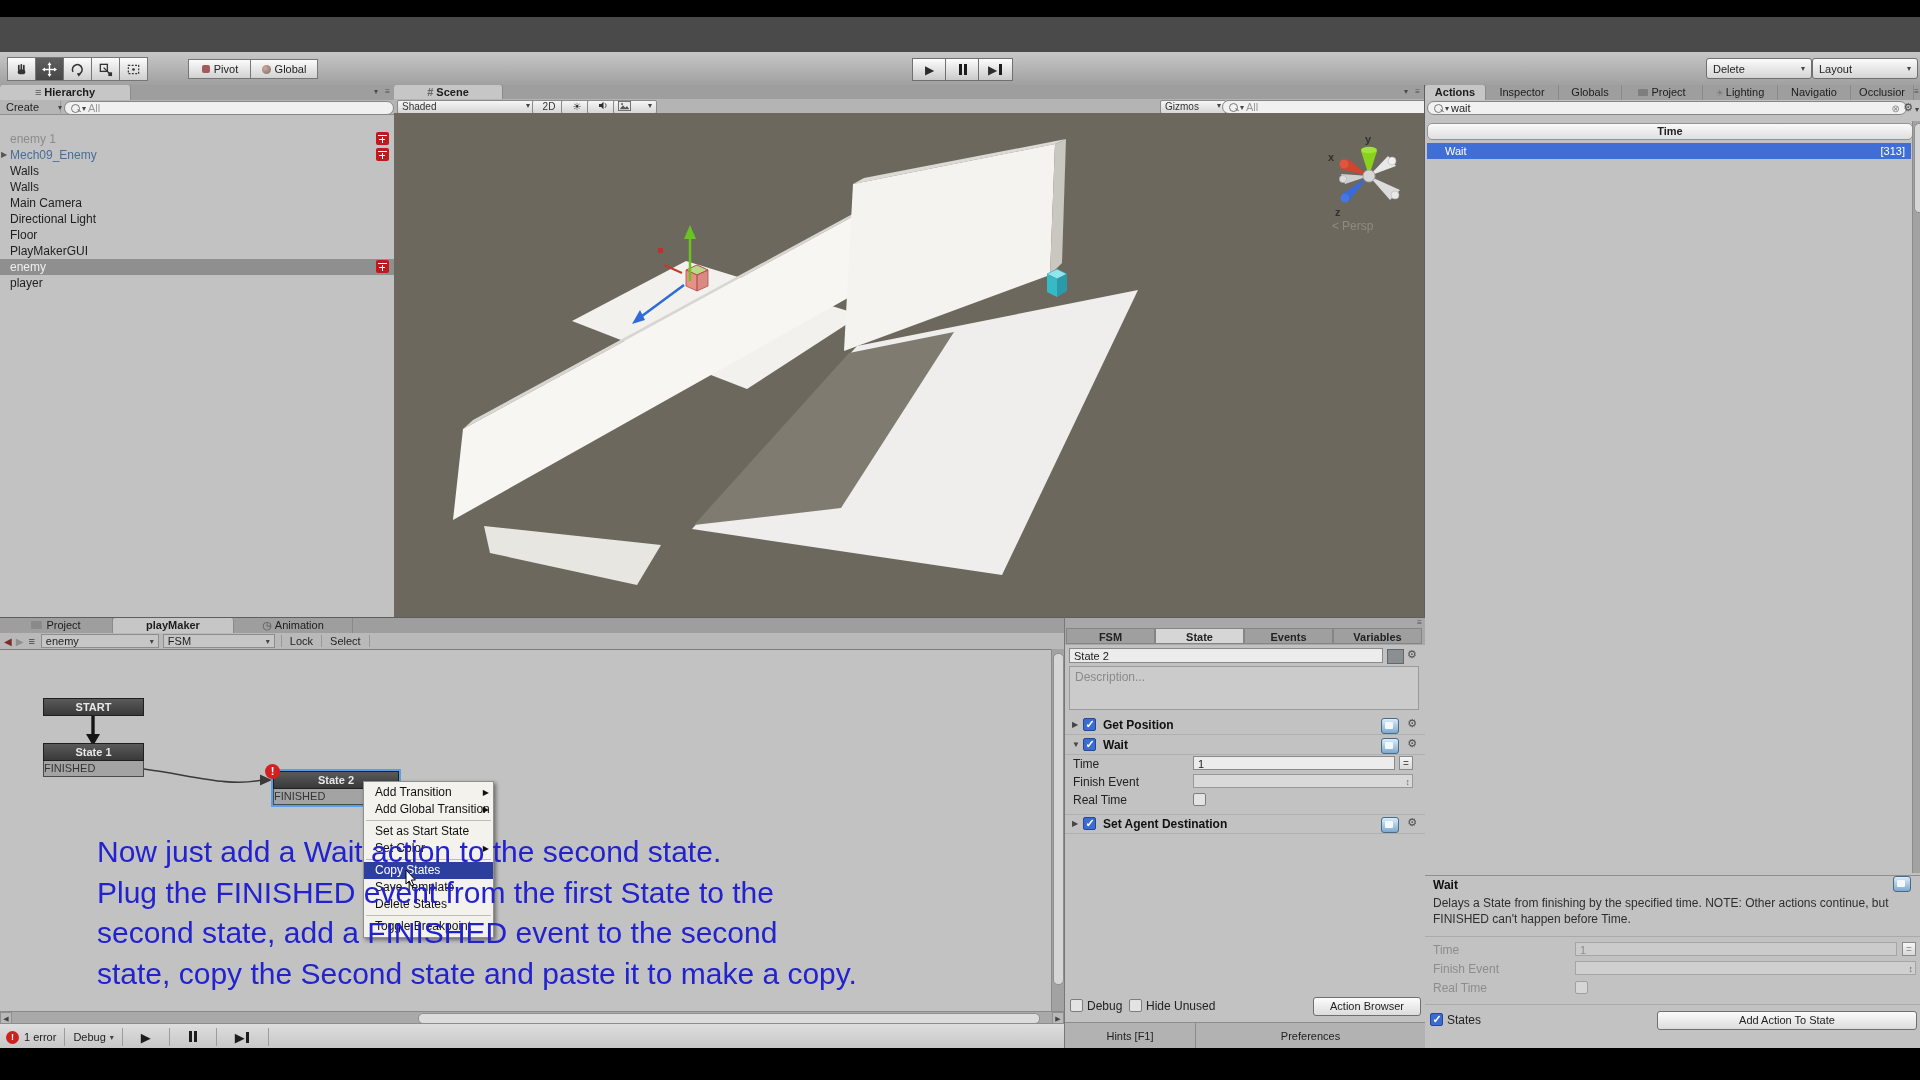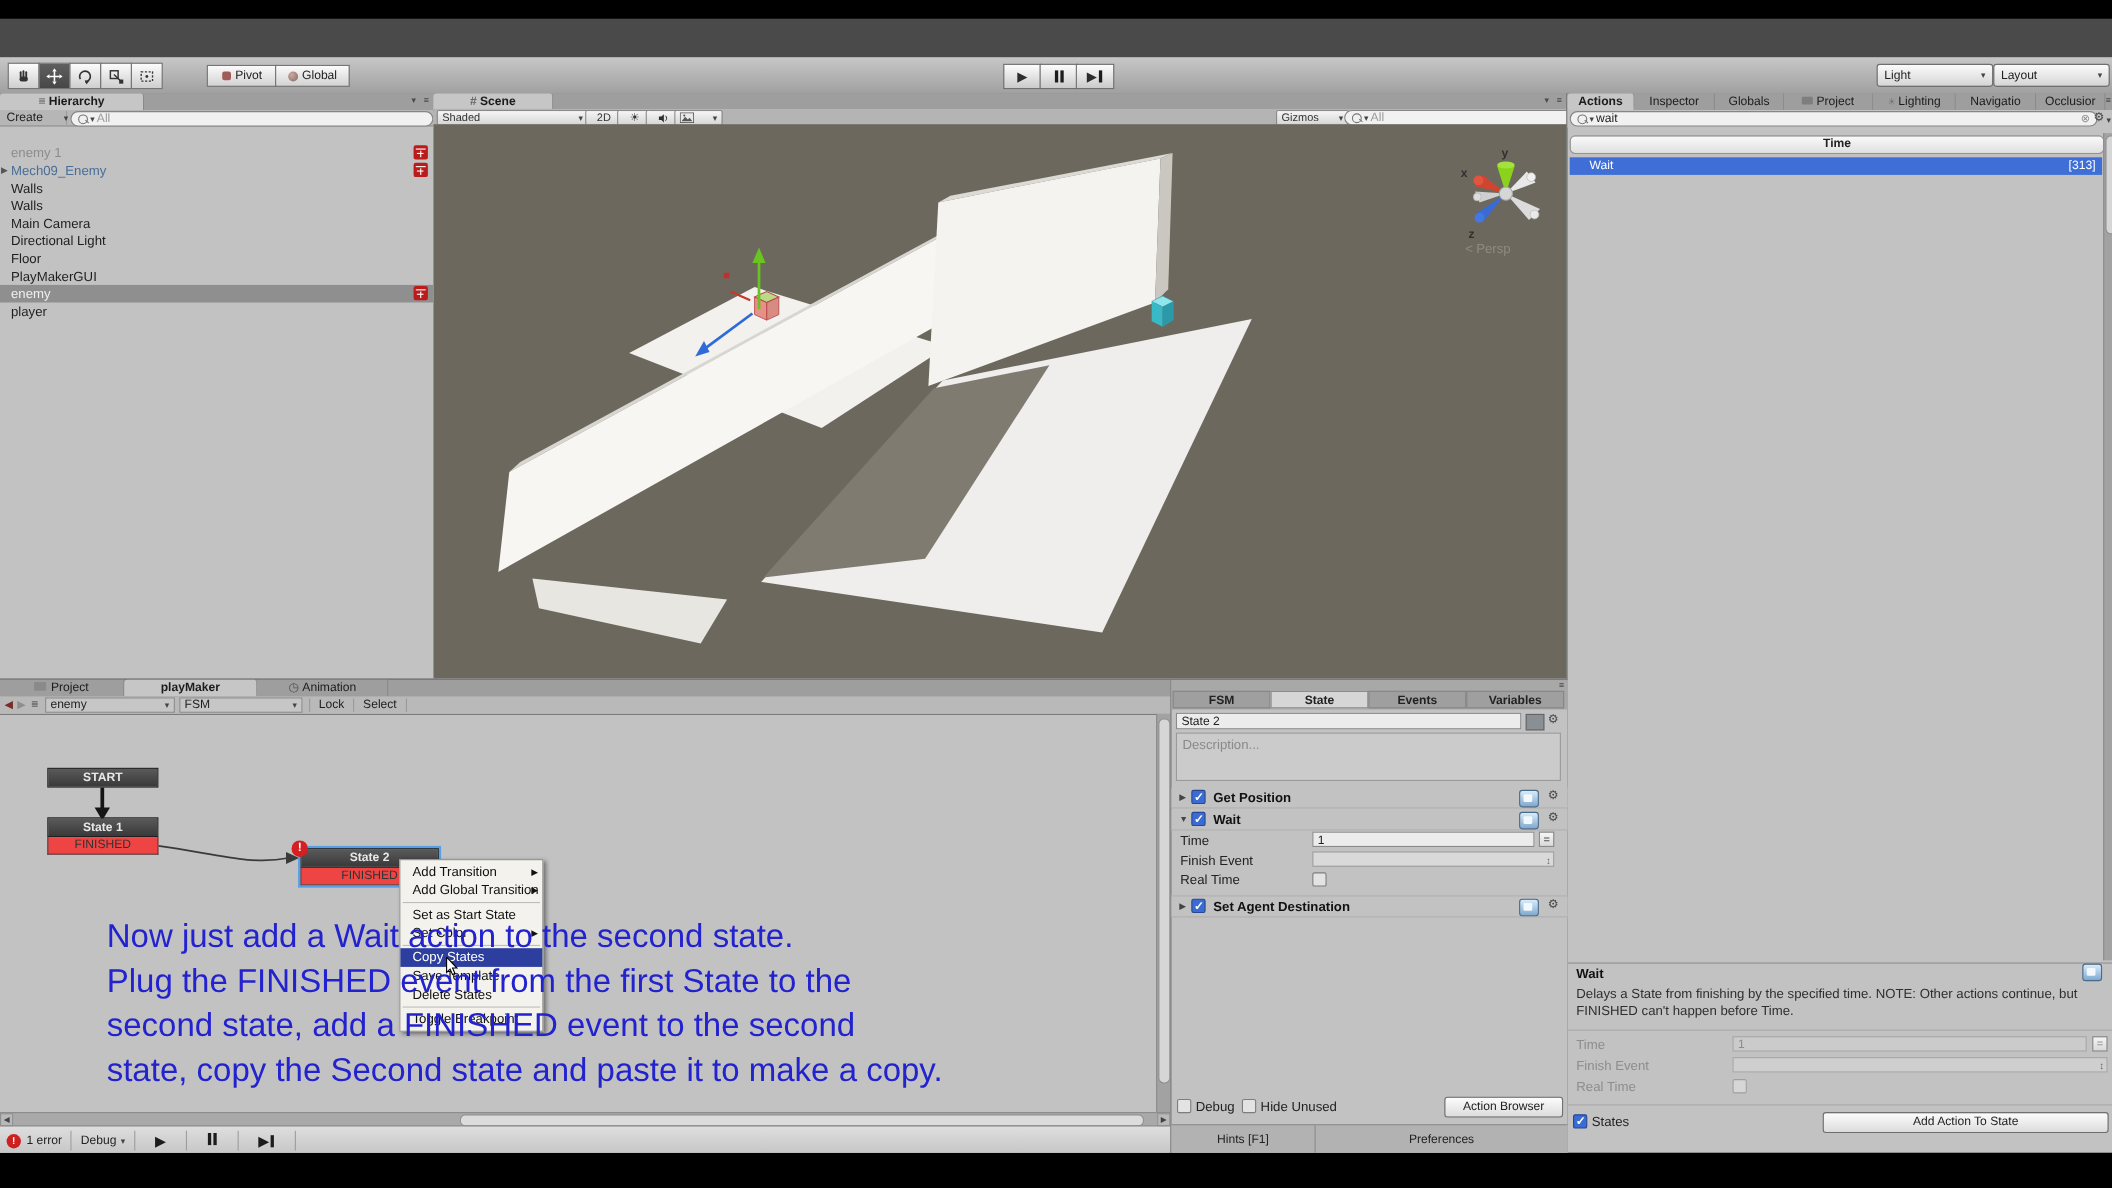--- a/index.html
+++ b/index.html
@@ -51,21 +51,21 @@
   .hrow{position:absolute;left:0;width:394px;height:16px;line-height:16px;font-size:12px;padding-left:10px;box-sizing:border-box}
   .hrow.sel{background:#8f8f8f;color:#efefef}
   .pmicon{position:absolute;right:5px;top:1px;width:13px;height:13px;background:#bb1b1b;border-radius:2px}
   .pmicon::after{content:"";position:absolute;left:2px;top:2px;width:9px;height:9px;
      background:linear-gradient(#fff,#fff),linear-gradient(#fff,#fff),linear-gradient(#fff,#fff);
      background-size:9px 1.4px,1.4px 6px,6px 1.4px;background-position:0 1px,4px 3px,1px 5px;background-repeat:no-repeat}
 
   
   .scenebar{position:absolute;left:0;top:14px;width:100%;height:14px;background:#b4b4b4;border-bottom:1px solid #7c7c7c}
   .sbtn{position:absolute;top:1px;height:12px;background:linear-gradient(#f6f6f6,#d6d6d6);
-        border:1px solid #8a8a8a;border-radius:2px;font-size:10px;color:#333;display:flex;align-items:center;justify-content:center;padding:0 4px;gap:3px}
+        border:1px solid #8a8a8a;border-radius:2px;font-size:10px;color:#333;display:flex;align-items:flex-start;justify-content:center;padding:0 4px;gap:3px}
 
   
   .catbtn{position:absolute;left:2px;width:484px;height:15px;border:1px solid #949494;border-radius:5px;
           background:linear-gradient(#fafafa,#dfdfdf);font-size:11px;font-weight:bold;text-align:center;line-height:15px;color:#222}
   .bluerow{position:absolute;left:2px;width:484px;height:16px;background:#3f6fd6;color:#fff;
            font-size:11px;line-height:16px}
   .fieldlab{position:absolute;font-size:12px;color:#222}
   .fieldlab.dim{color:#8d8d8d}
   .finput{position:absolute;height:14px;background:#ececec;border:1px solid #8a8a8a;font-size:11px;
           line-height:14px;padding-left:4px;color:#222;box-sizing:border-box}
@@ -84,21 +84,21 @@
   .tri{position:absolute;font-size:8px;color:#444;top:4px;left:7px}
   .actlabel{position:absolute;left:38px;top:2px;font-size:12px;font-weight:bold;color:#111}
   .bigbtn{position:absolute;height:17px;background:linear-gradient(#fcfcfc,#dcdcdc);border:1px solid #6f6f6f;
           border-radius:3px;font-size:11px;color:#222;text-align:center;line-height:16px}
 
   
   #graph{position:absolute;left:0;top:31px;width:1064px;height:362px;background:#8b8b8b;overflow:hidden}
   .watermark{position:absolute;left:-6px;top:5px;font-size:46px;font-weight:bold;color:#7c7c7e;letter-spacing:1px;white-space:nowrap}
   .node-title{background:linear-gradient(#5a5a5a,#393939);color:#e8e8e8;font-weight:bold;font-size:11px;
               text-align:center;border:1px solid #1f1f1f;height:16px;line-height:16px}
-  .node-trans{background:#ef4444;color:#333;font-size:11px;text-align:center;border:1px solid #4a4a4a;border-top:none;height:15px;line-height:15px}
+  .node-trans{background:#a3a3a3;color:#333;font-size:11px;border:1px solid #4a4a4a;border-top:none;height:15px;line-height:15px}
   .cmenu{position:absolute;background:#f3f2ec;border:1px solid #8f8f8f;box-shadow:2px 2px 4px rgba(0,0,0,.45);
          padding:2px 0;font-size:12px;color:#101010;width:131px;box-sizing:border-box}
   .cmi{height:17px;line-height:17px;padding:0 14px 0 11px;position:relative;white-space:nowrap}
   .cmi.hl{background:#2c3e9e;color:#fff}
   .cmi .sub{position:absolute;right:4px;top:0;font-size:8px}
   .csep{height:1px;background:#bdbdbd;margin:2px 2px}
   .overlaytext{position:absolute;left:97px;top:214px;font-size:30px;line-height:40.5px;color:#2222cf;white-space:nowrap;z-index:8}
   .errbadge{position:absolute;width:15px;height:15px;border-radius:50%;background:#d42020;color:#fff;
             font-size:11px;font-weight:bold;text-align:center;line-height:15px;z-index:4}
   .vscroll{position:absolute;width:12px;background:#a2a2a2;border-left:1px solid #8b8b8b}
@@ -188,21 +188,21 @@
       </div>
     <div class="playbtn" style="left:945px">
         <i class="pbar"></i>
         <i class="pbar"></i>
       </div>
     <div class="playbtn" style="left:978px">
         <span>▶</span>
         <i class="pbar" style="margin-left:2px"></i>
       </div>
     <div class="ddl" style="left:1706px;width:92px">
-      <span>Light</span>
+      <span>Delete</span>
         <span class="caret">▾</span>
     </div>
     <div class="ddl" style="left:1812px;width:92px">
       <span>Layout</span>
         <span class="caret">▾</span>
     </div>
   </div>
 
   <div class="panel" id="hierarchy" style="left:0;top:68px;width:394px;height:532px;border-right:1px solid #6a6a6a">
     <div class="tabstrip">

